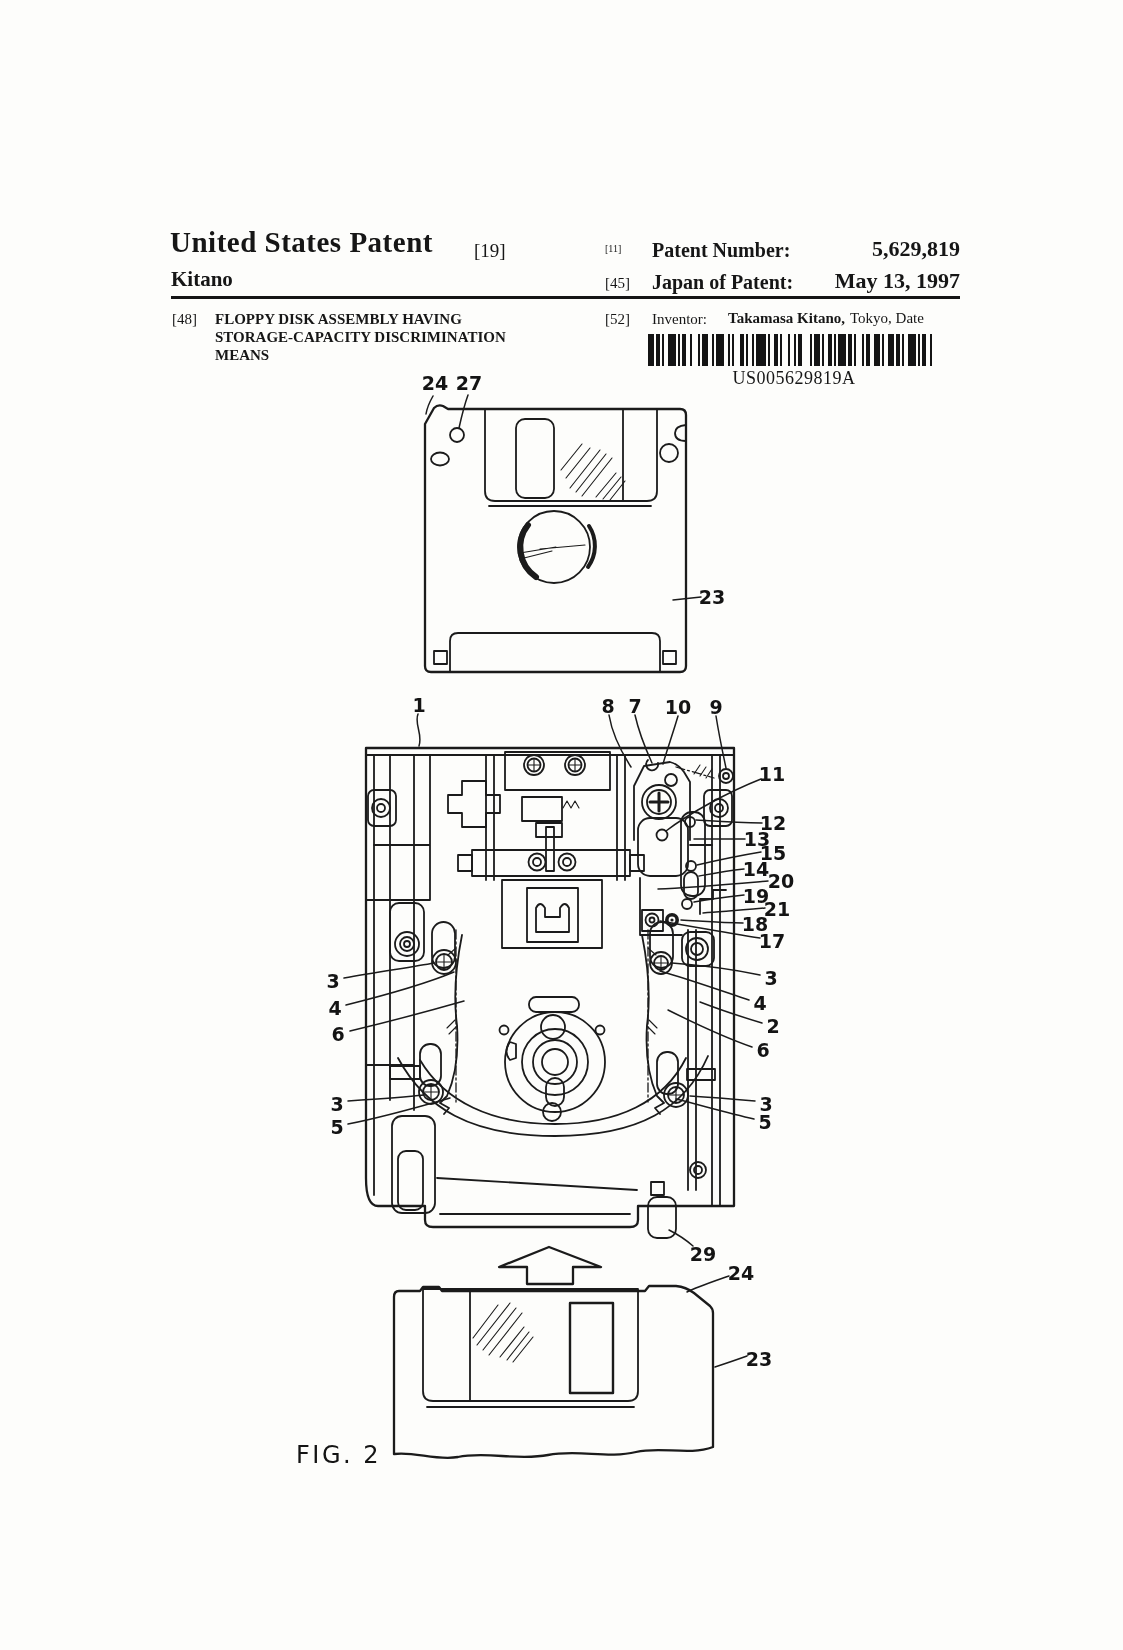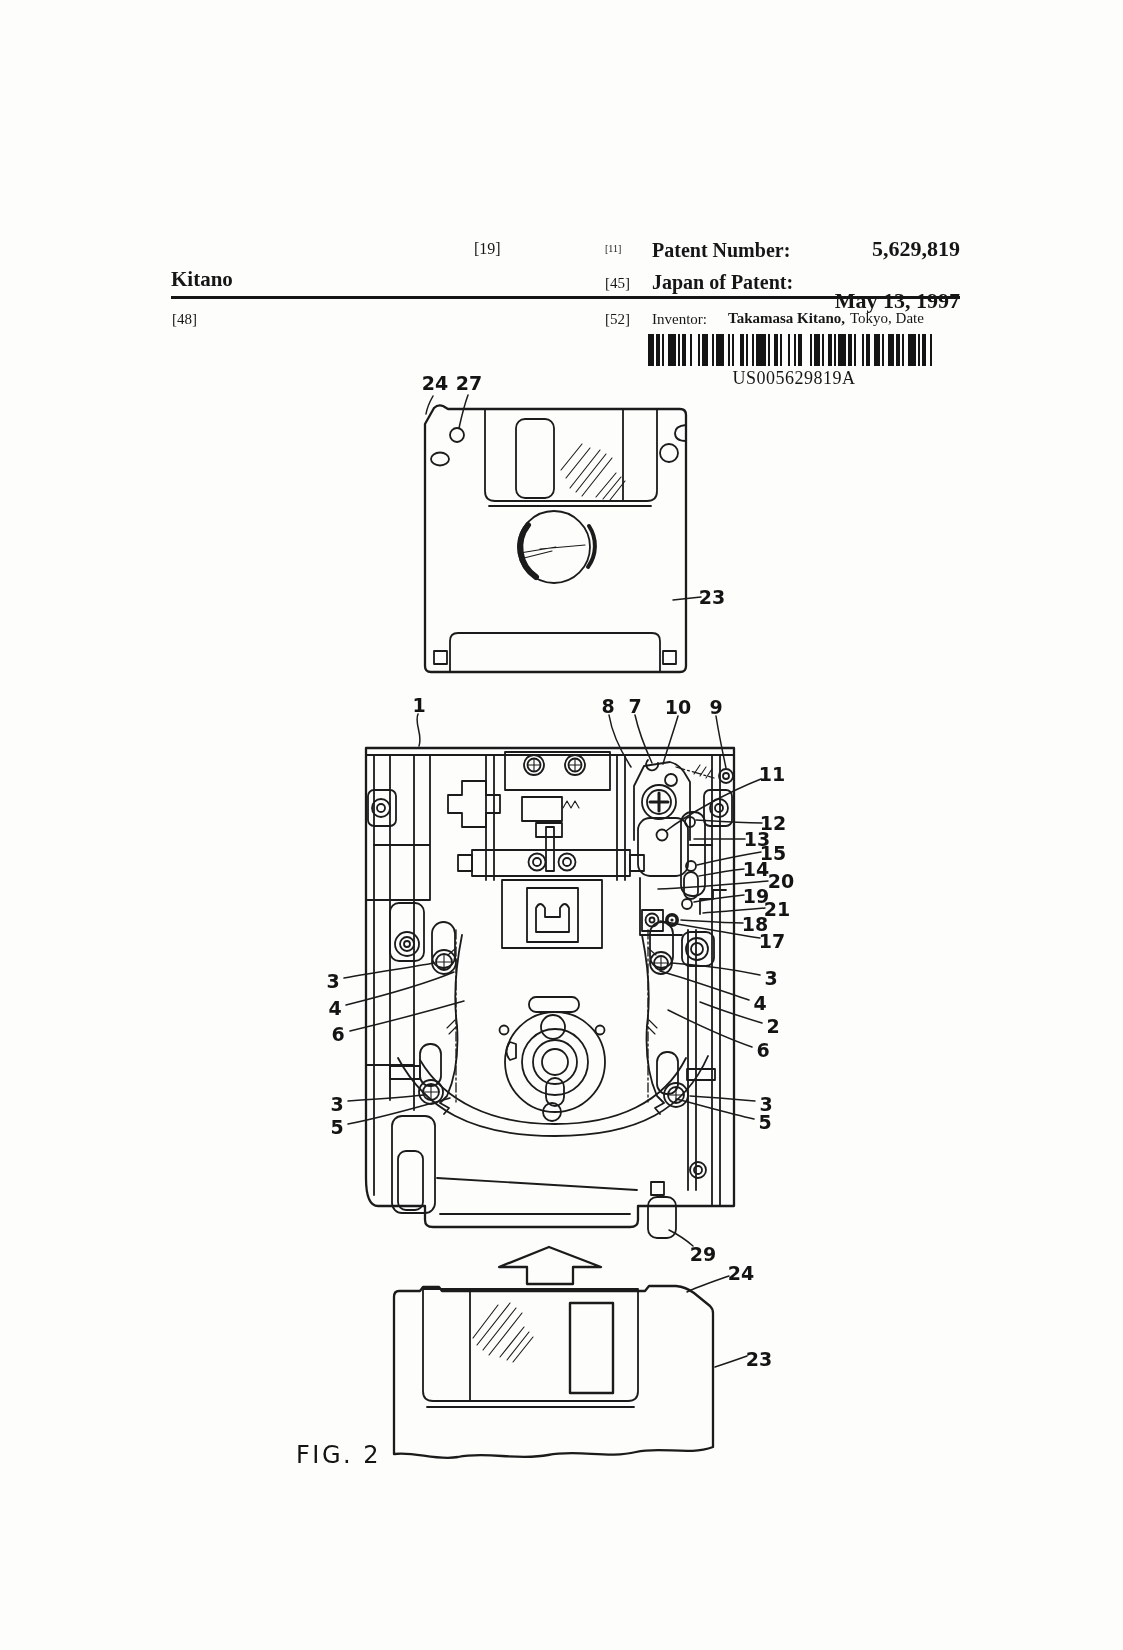--- a/index.html
+++ b/index.html
@@ -3,29 +3,29 @@
 <meta charset="utf-8">
 <style>
   html,body{margin:0;padding:0;background:#9a9a9a;}
   .page{
     position:relative;width:1123px;height:1650px;margin:0 auto;
     background:#fdfdfb;color:#161616;overflow:hidden;
     font-family:"Liberation Serif",serif;
   }
   .abs{position:absolute;}
   .patent-title{left:170px;top:226px;font-size:29px;font-weight:bold;letter-spacing:.5px;}
-  .kind-code{left:474px;top:240px;font-size:16px;}
+  .kind-code{left:474px;top:240px;font-size:19px;}
   .applicant{left:171px;top:267px;font-size:21px;font-weight:bold;}
   .rule{left:171px;top:296px;width:789px;height:3px;background:#151515;}
   .f11-code{left:605px;top:243px;font-size:10px;}
   .f11-label{left:652px;top:239px;font-size:20px;font-weight:bold;}
   .f11-value{left:795px;top:236px;width:165px;font-size:22px;font-weight:bold;text-align:right;}
   .f45-code{left:605px;top:275px;font-size:15px;}
   .f45-label{left:652px;top:271px;font-size:20px;font-weight:bold;}
-  .f45-value{left:795px;top:268px;width:165px;font-size:22px;font-weight:bold;text-align:right;margin-top:20px;}
+  .f45-value{left:795px;top:268px;width:165px;font-size:22px;font-weight:bold;text-align:right;}
   .f54-code{left:172px;top:311px;font-size:15px;}
   .f54-title{left:215px;top:310px;width:330px;font-size:15px;font-weight:bold;line-height:18px;}
   .f75-code{left:605px;top:311px;font-size:15px;}
   .f75-label{left:652px;top:311px;font-size:15px;}
   .f75-line{left:728px;top:310px;font-size:15px;}
   .f75-line .name{font-weight:bold;}
   .f75-line .rest{margin-left:5px;}
   .barcode{left:648px;top:334px;width:292px;height:32px;display:flex;align-items:stretch;overflow:hidden;background:#fdfdfb;}
   .barcode div{height:100%;flex:0 0 auto;}
   .barcode-text{left:648px;top:368px;width:292px;text-align:center;font-size:18px;letter-spacing:.5px;}
@@ -44,33 +44,39 @@
   .fig-caption{
     font-family:"DejaVu Sans",sans-serif;font-size:24px;letter-spacing:2.5px;
     fill:#141414;stroke:none;
   }
 </style>
 </head>
 <body>
 
 <div class="page">
 
+  <div class="abs patent-title">United States Patent</div>
   <div class="abs kind-code">[19]</div>
   <div class="abs applicant">Kitano</div>
   <div class="abs rule"></div>
 
   <div class="abs f11-code">[11]</div>
   <div class="abs f11-label">Patent Number:</div>
   <div class="abs f11-value">5,629,819</div>
 
   <div class="abs f45-code">[45]</div>
   <div class="abs f45-label">Japan of Patent:</div>
   <div class="abs f45-value">May 13, 1997</div>
 
   <div class="abs f54-code">[48]</div>
+  <div class="abs f54-title">
+    <div>FLOPPY DISK ASSEMBLY HAVING</div>
+    <div>STORAGE-CAPACITY DISCRIMINATION</div>
+    <div>MEANS</div>
+  </div>
 
   <div class="abs f75-code">[52]</div>
   <div class="abs f75-label">Inventor:</div>
   <div class="abs f75-line">
     <span class="name">Takamasa Kitano,</span><span class="rest">Tokyo, Date</span>
   </div>
 
   <div class="abs barcode" id="barcode">
       <div style="width: 6px; background: rgb(20, 20, 20);"></div>
       <div style="width: 2px; background: rgb(253, 253, 251);"></div>

